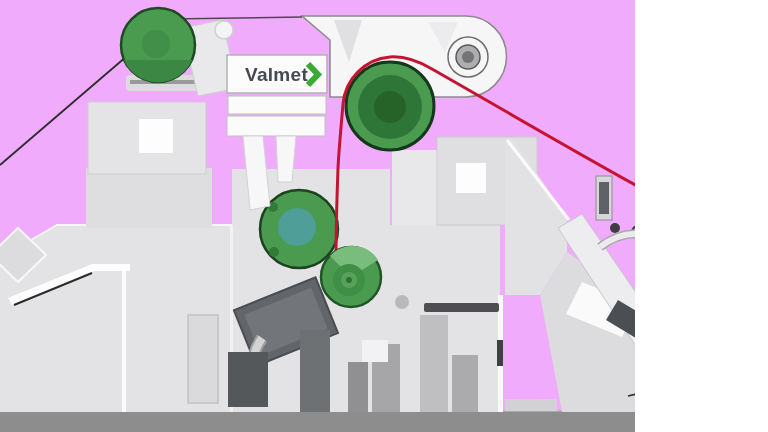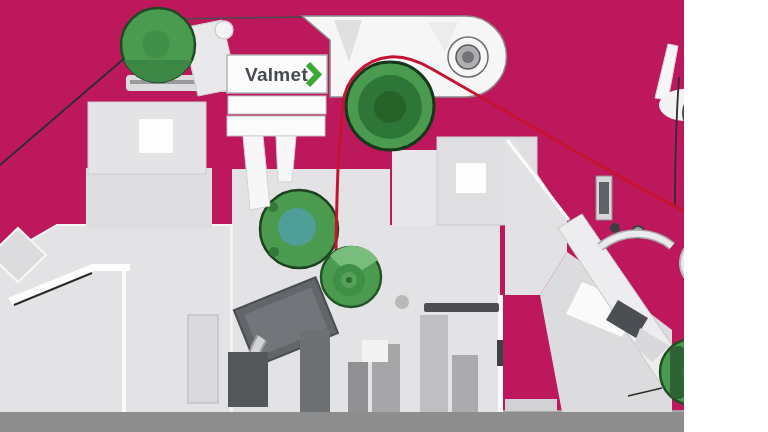--- a/index.html
+++ b/index.html
@@ -1,17 +1,17 @@
 <!DOCTYPE html>
 <html><head>
 <meta charset="utf-8">
 <style>
   html,body{margin:0;padding:0;background:#ffffff;}
   .stage{
-    position:relative;width:684px;height:432px;overflow:hidden;background:#be185d;
+    position:relative;width:635px;height:432px;overflow:hidden;background:#f0abfc;
     font-family:"Liberation Sans",sans-serif;
   }
   svg{position:absolute;left:0;top:0;display:block;}
   text{font-family:"Liberation Sans",sans-serif;}
 </style>
 </head>
 <body>
 
 <div class="stage">
 <svg width="768" height="432" viewBox="0 0 768 432">

